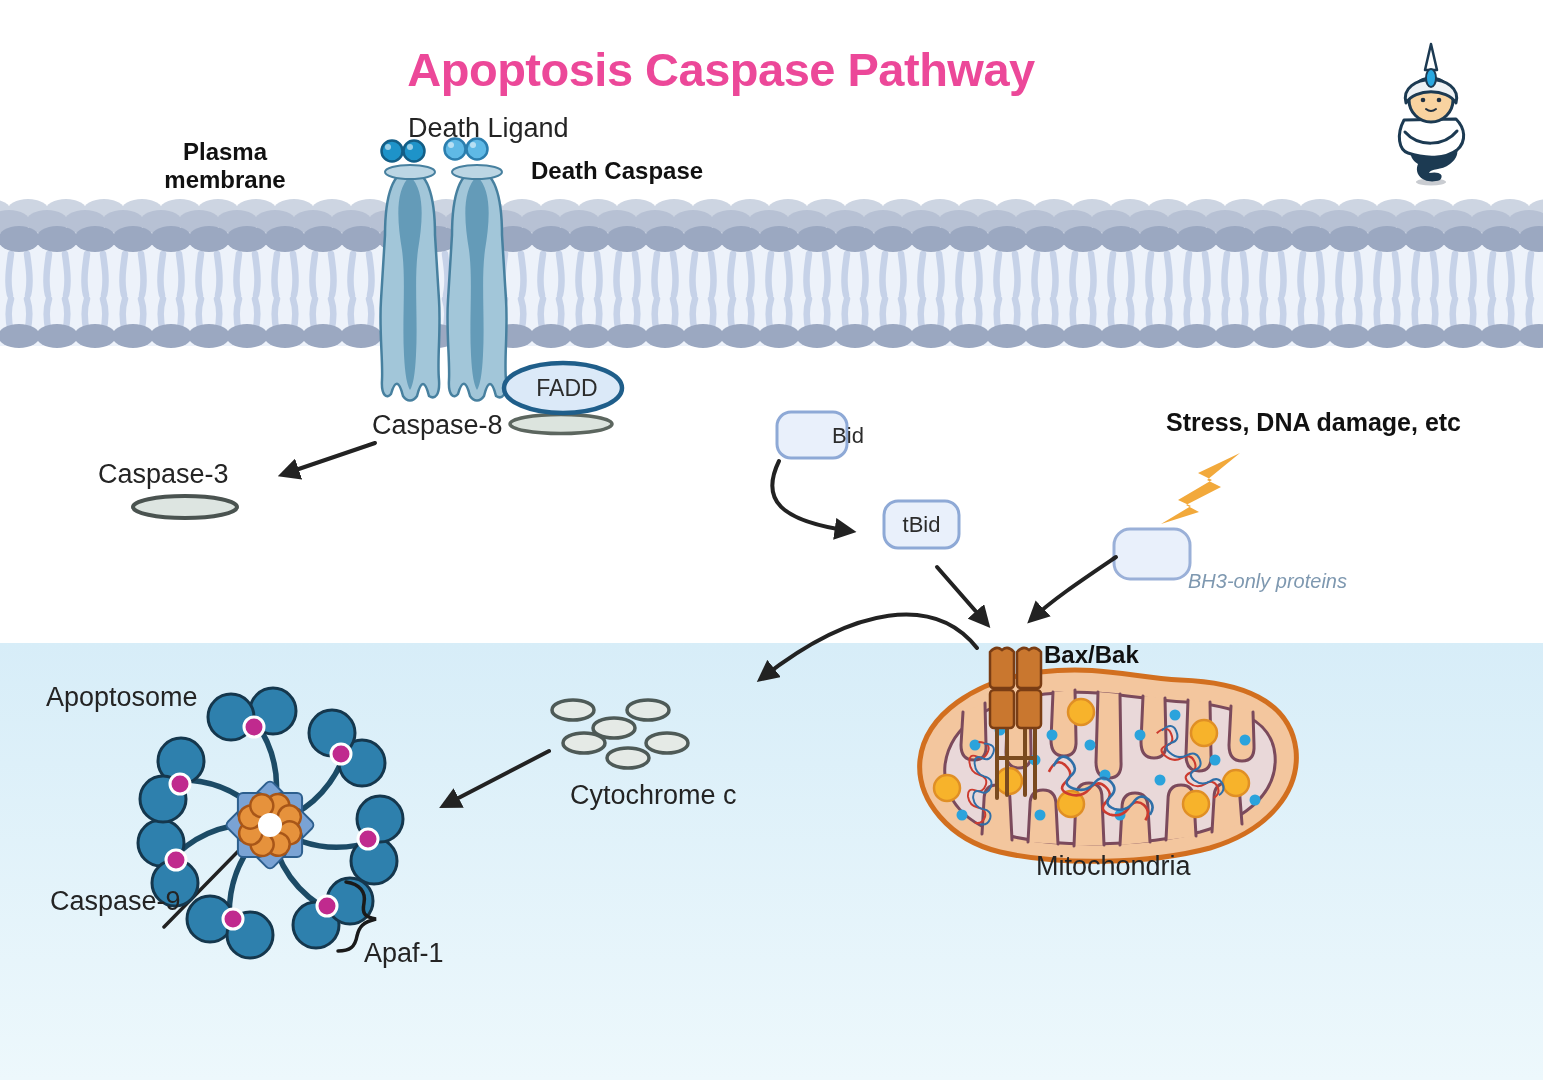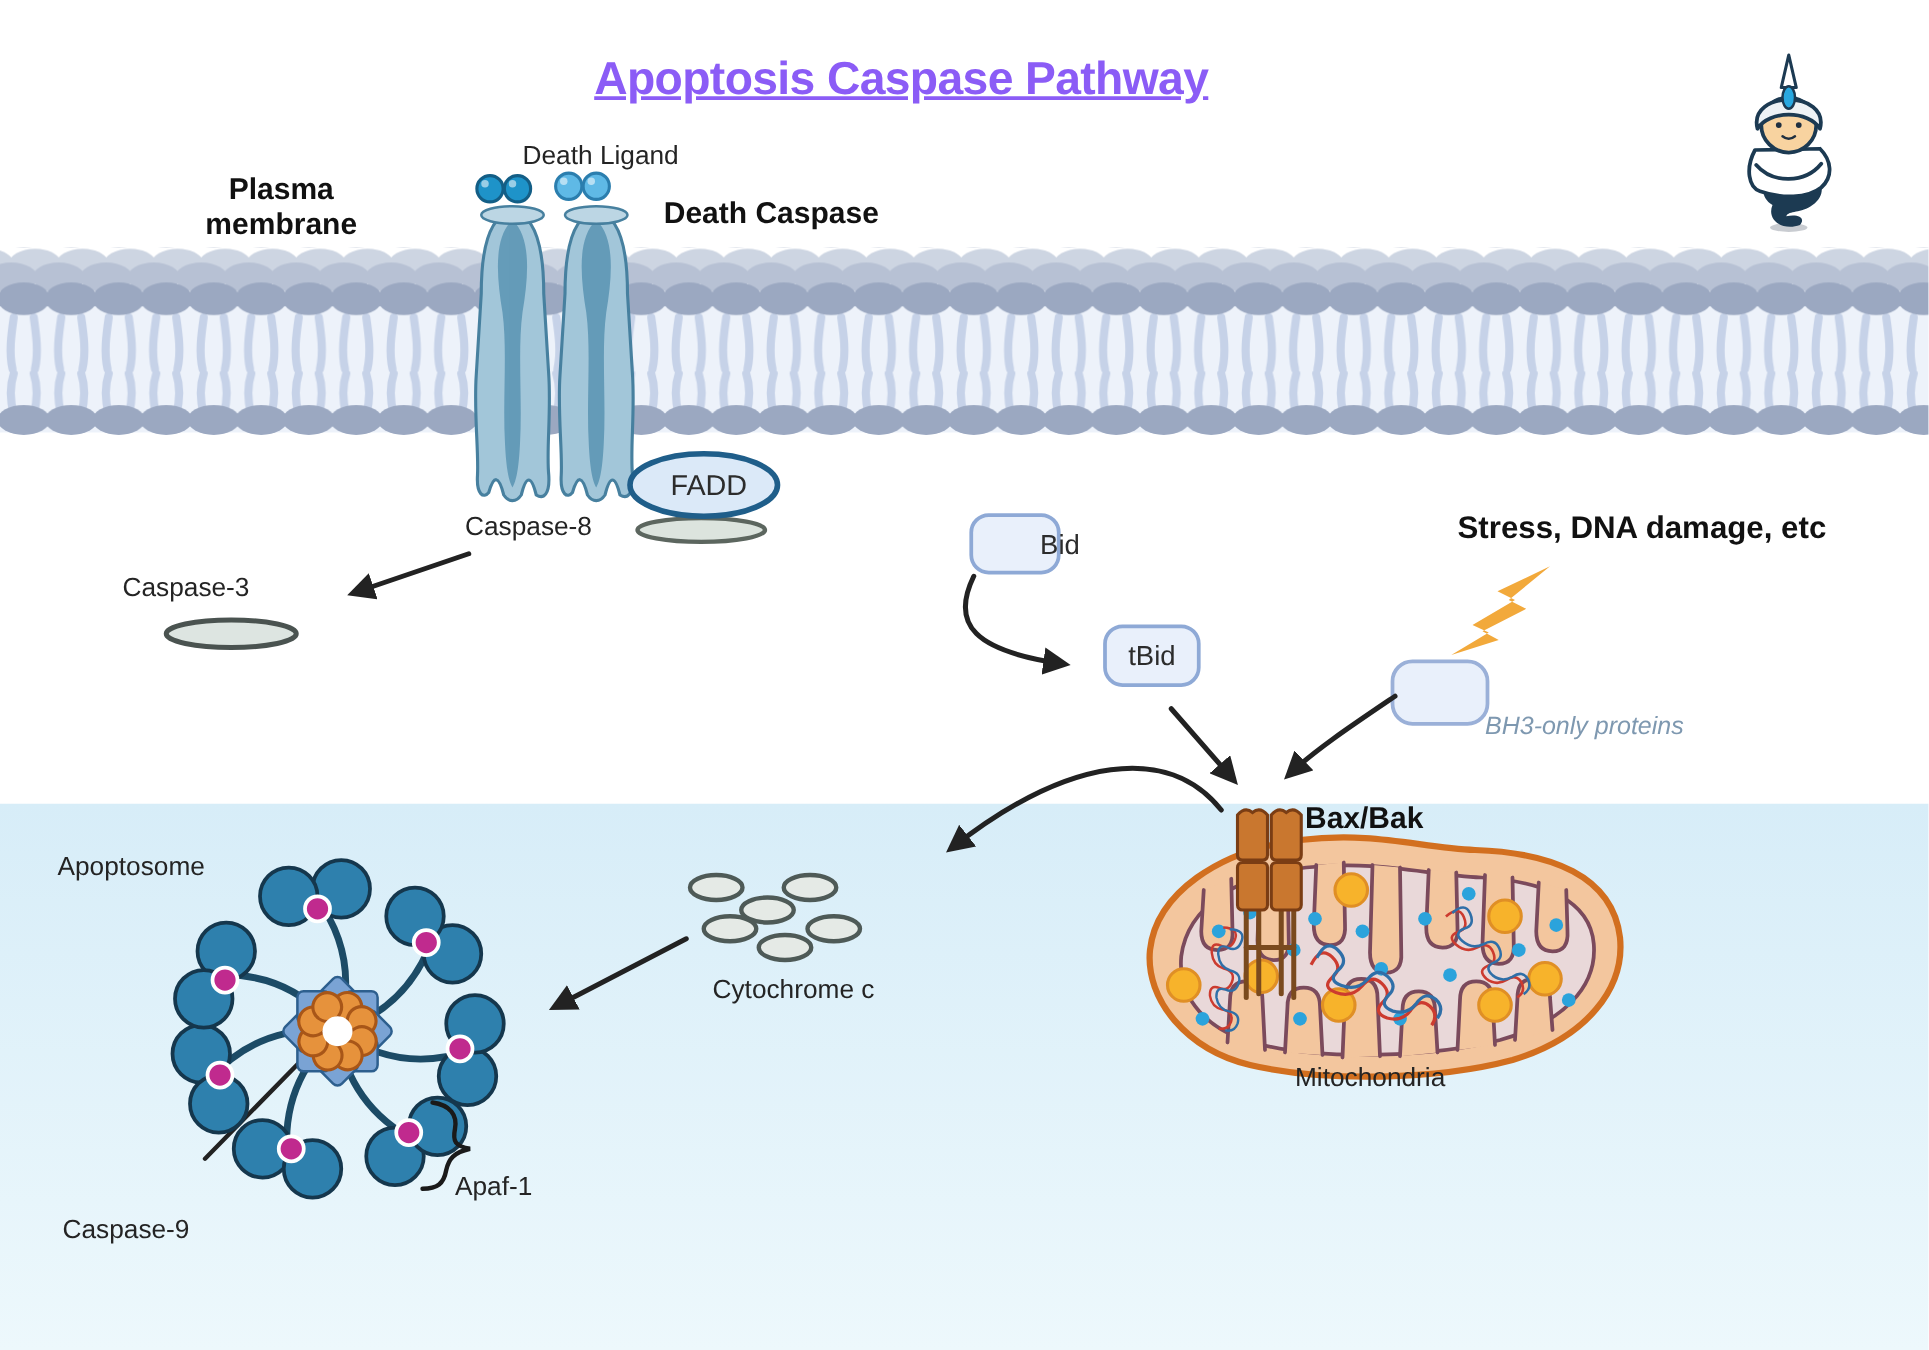--- a/index.html
+++ b/index.html
@@ -1,24 +1,24 @@
 <!DOCTYPE html>
 <html><head>
 <meta charset="utf-8">
 <style>
   html,body{margin:0;padding:0;background:#fff;}
   .stage{position:relative;width:1543px;height:1080px;overflow:hidden;background:#ffffff;
          font-family:"Liberation Sans",sans-serif;}
   .stage svg.art{position:absolute;left:0;top:0;}
-  .lbl{position:absolute;color:#242424;font-size:21px;line-height:1.15;white-space:nowrap;}
+  .lbl{position:absolute;color:#242424;font-size:27px;line-height:1.15;white-space:nowrap;}
   .lbl.center{text-align:center;}
   .lbl.bold{font-weight:bold;color:#111;font-size:24px;}
   .lbl.wrap{white-space:normal;}
   .title{position:absolute;left:370px;top:42px;width:702px;text-align:center;
-         font-size:37px;font-weight:bold;color:#8b5cf6;letter-spacing:-0.5px;text-decoration:underline;}
+         font-size:47px;font-weight:bold;color:#ec4899;letter-spacing:-0.5px;}
   .logo{position:absolute;left:1055px;top:98px;font-size:47px;font-weight:bold;letter-spacing:-1px;}
   .logo .p1{color:#29a8e0;}
   .logo .p2{color:#1b3a52;}
   .box-label{position:absolute;text-align:center;font-size:22px;color:#2c2c2c;}
   .stress{font-size:25px;font-weight:bold;color:#111;}
   .bh3{font-size:20px;font-style:italic;color:#7e98b0;}
 </style>
 </head>
 <body>
 
@@ -289,16 +289,16 @@
 <div class="box-label" style="left:503px;top:375px;width:128px;font-size:23px;">FADD</div>
 <div class="lbl" style="left:98px;top:459px;">Caspase-3</div>
 <div class="box-label" style="left:777px;top:423px;width:70px;padding-left:36px;">Bid</div>
 <div class="box-label" style="left:884px;top:512px;width:75px;">tBid</div>
 <div class="lbl stress" style="left:1166px;top:408px;">Stress, DNA damage, etc</div>
 <div class="lbl bh3" style="left:1188px;top:570px;">BH3-only proteins</div>
 <div class="lbl bold" style="left:1044px;top:641px;">Bax/Bak</div>
 <div class="lbl" style="left:1036px;top:851px;">Mitochondria</div>
 <div class="lbl" style="left:570px;top:780px;">Cytochrome c</div>
 <div class="lbl" style="left:46px;top:682px;">Apoptosome</div>
-<div class="lbl" style="left:50px;top:972px;">Caspase-9</div>
+<div class="lbl" style="left:50px;top:886px;">Caspase-9</div>
 <div class="lbl" style="left:364px;top:938px;">Apaf-1</div>
 
 </div>
 
 </body></html>

